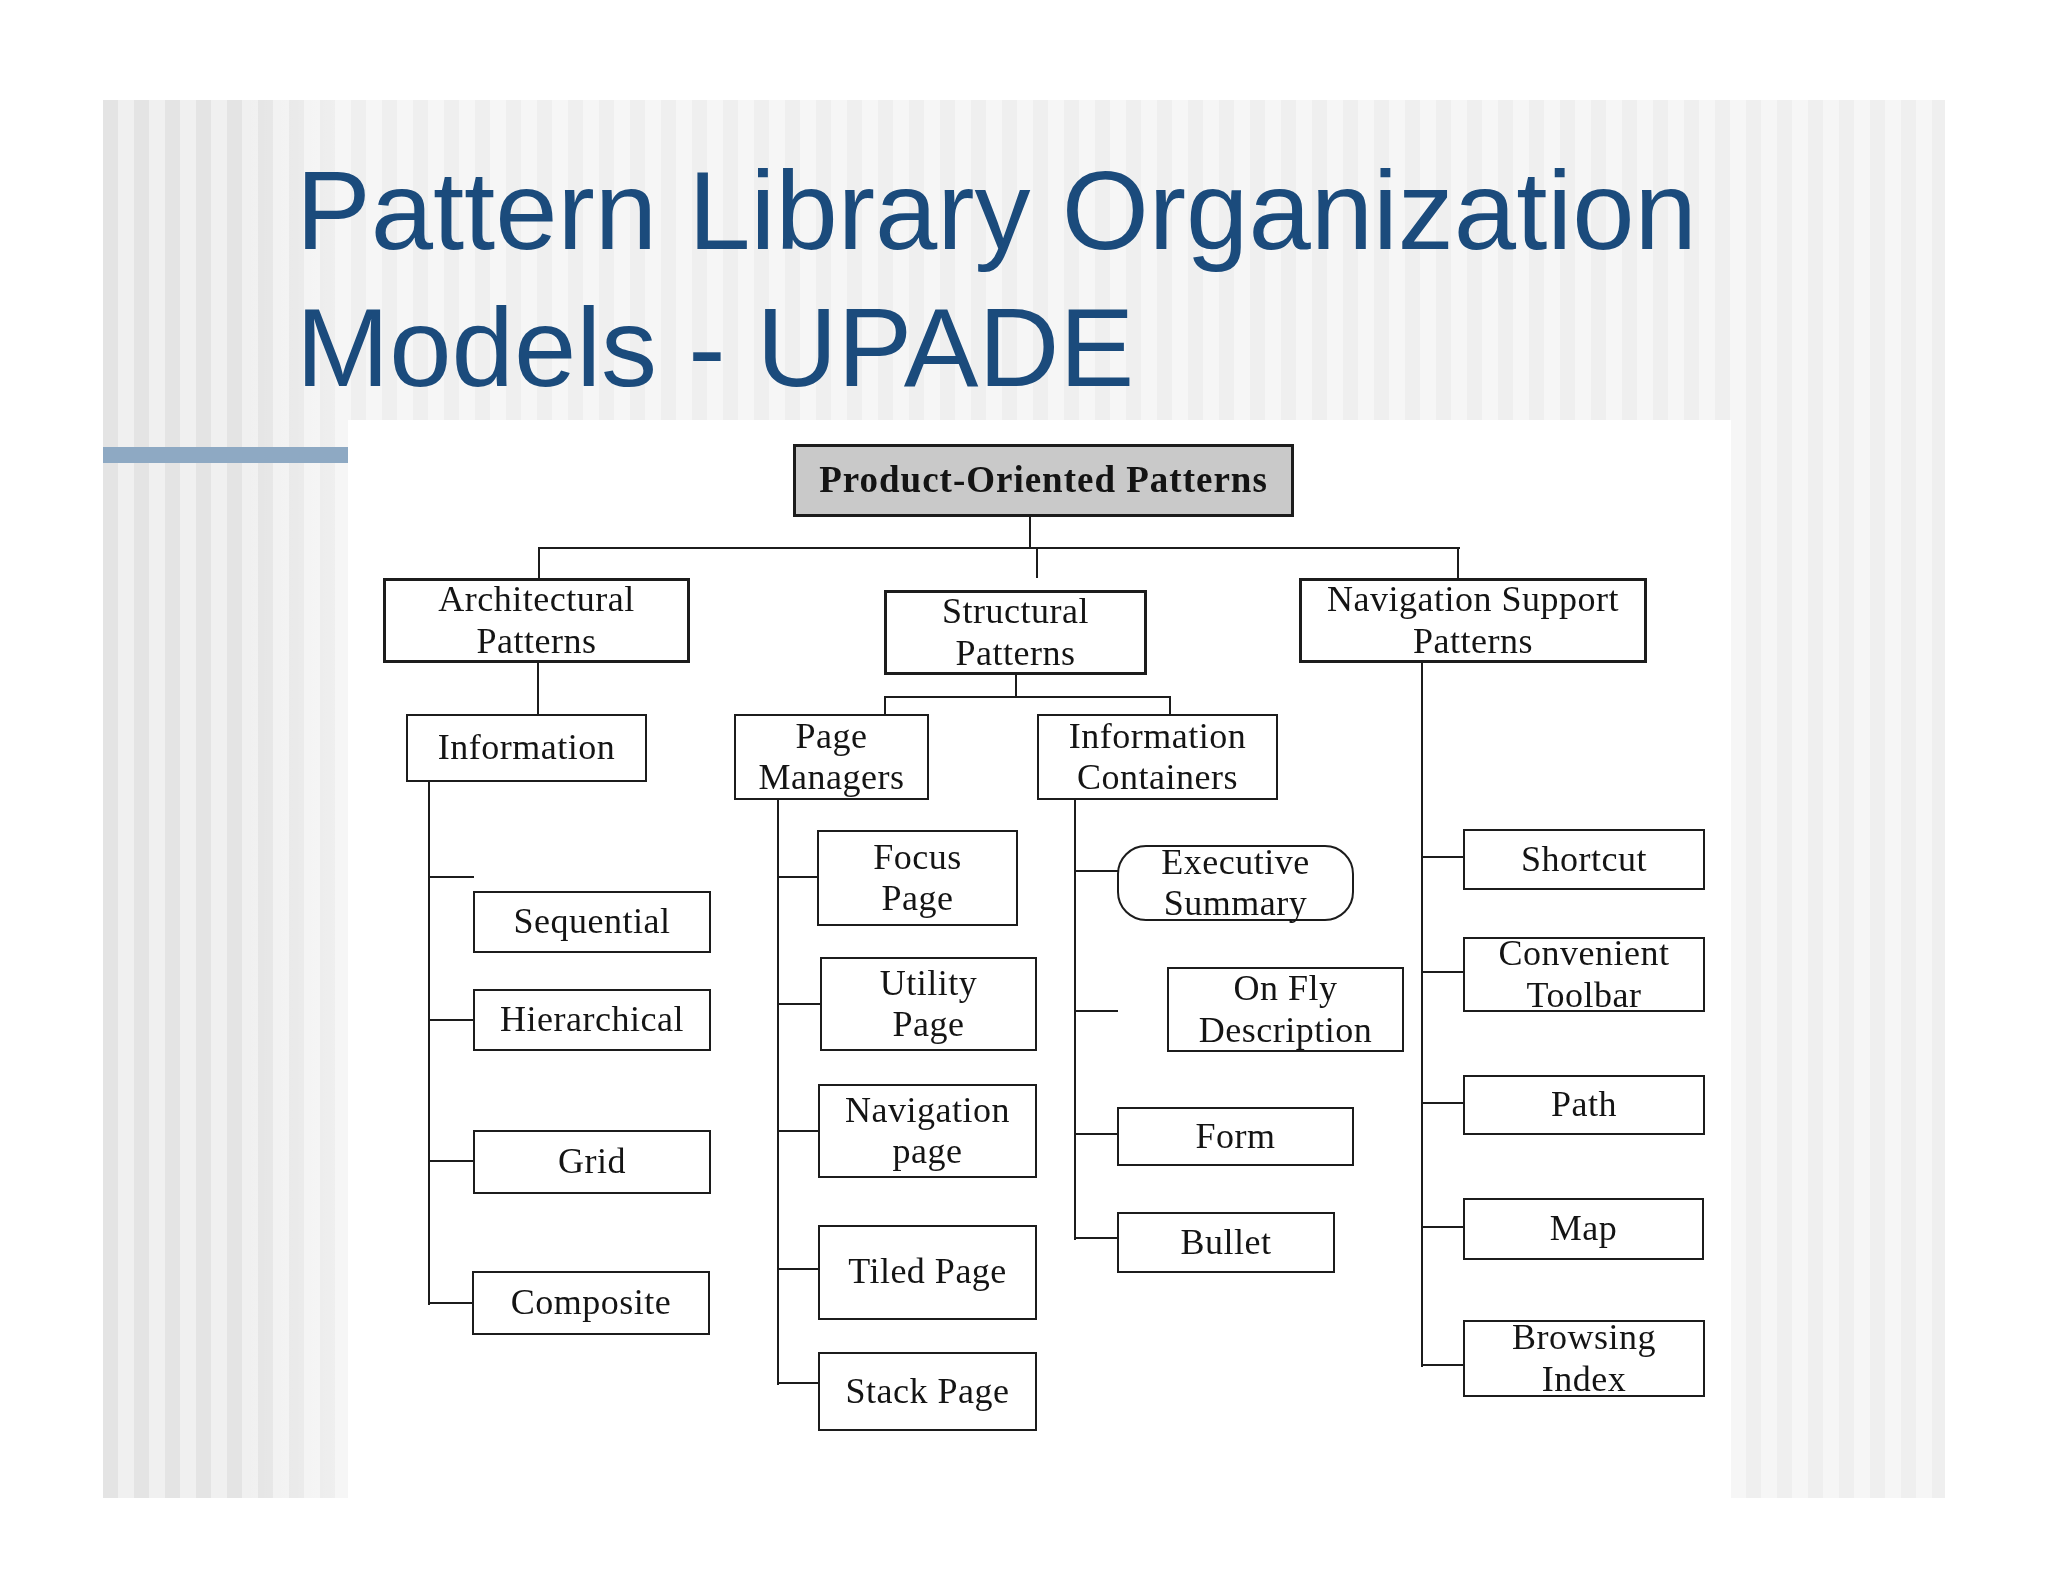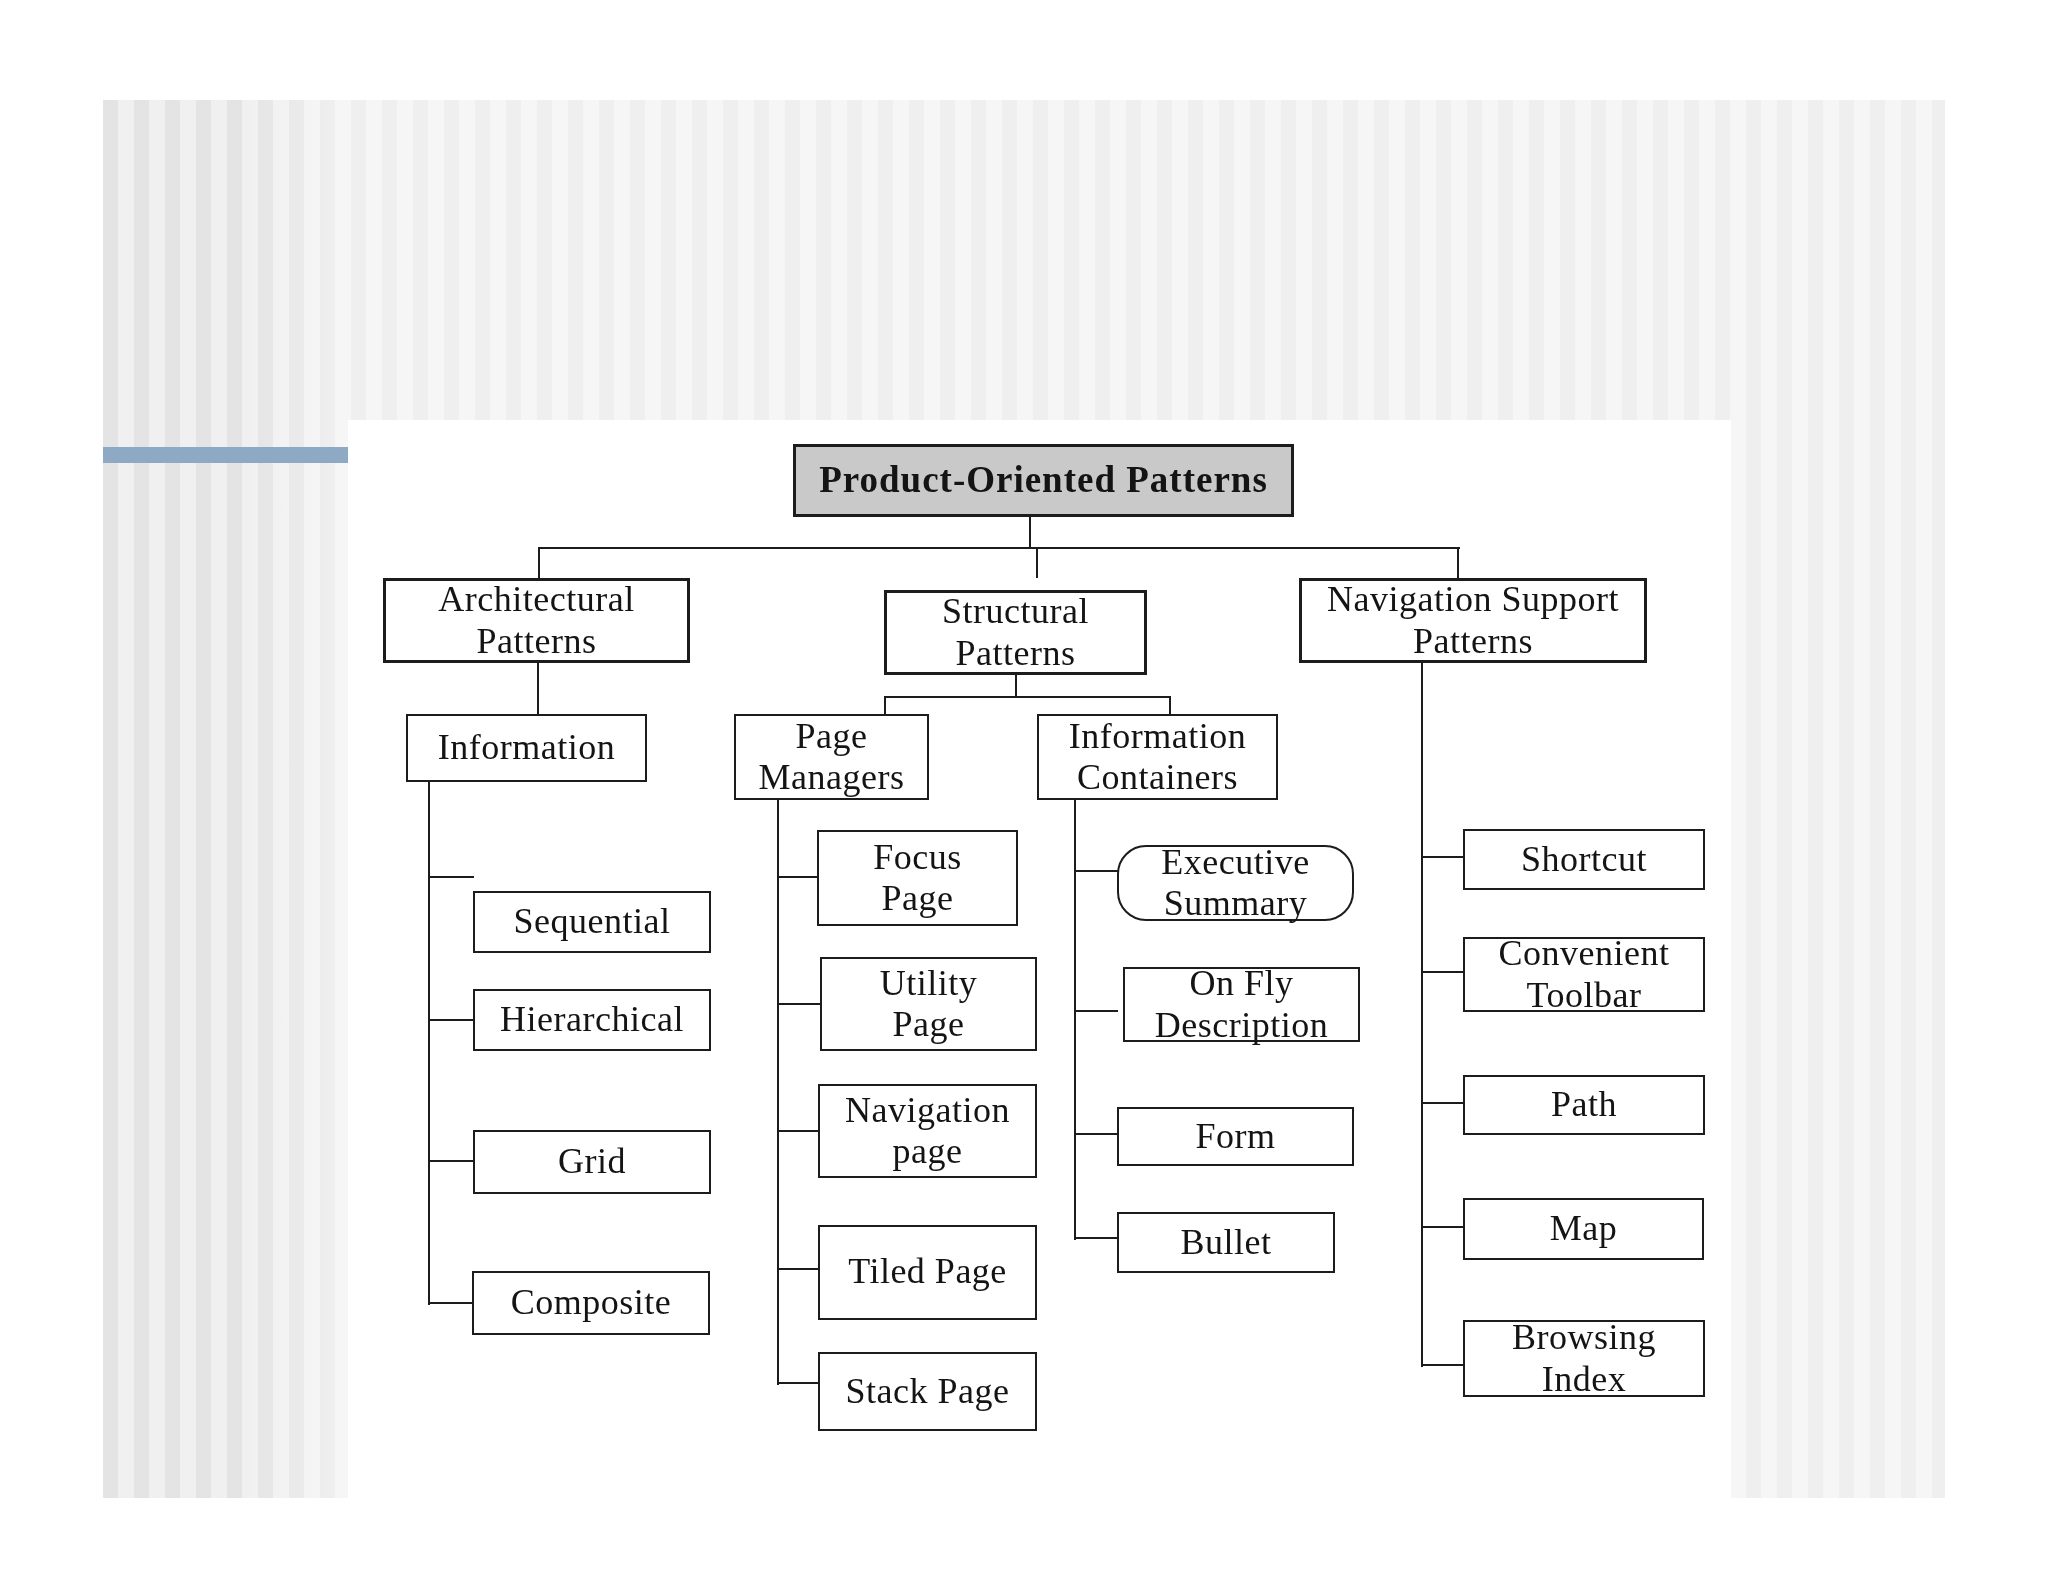--- a/index.html
+++ b/index.html
@@ -49,20 +49,21 @@
 
   .cline{position:absolute;background:#1c1c1c;}
 </style>
 </head>
 <body>
 
 <div class="page">
   <div class="slide-bg"></div>
   <div class="content-panel"></div>
   <div class="accent-bar" style="background: rgb(142, 169, 195);"></div>
+  <h1 class="title" style="color: rgb(27, 75, 124);"><span>Pattern Library Organization</span><br><span>Models - UPADE</span></h1>
   <div id="diagram">
       <div class="cline" style="left: 1029px; top: 517px; width: 2px; height: 32px;"></div>
       <div class="cline" style="left: 538px; top: 547px; width: 922px; height: 2px;"></div>
       <div class="cline" style="left: 538px; top: 547px; width: 2px; height: 31px;"></div>
       <div class="cline" style="left: 1036px; top: 547px; width: 2px; height: 31px;"></div>
       <div class="cline" style="left: 1457px; top: 547px; width: 2px; height: 31px;"></div>
       <div class="cline" style="left: 537px; top: 663px; width: 2px; height: 51px;"></div>
       <div class="cline" style="left: 1015px; top: 663px; width: 2px; height: 33px;"></div>
       <div class="cline" style="left: 884px; top: 696px; width: 287px; height: 2px;"></div>
       <div class="cline" style="left: 884px; top: 696px; width: 2px; height: 18px;"></div>
@@ -108,21 +109,21 @@
       <div class="node" style="left: 817px; top: 830px; width: 201px; height: 96px;">Focus
 Page</div>
       <div class="node" style="left: 820px; top: 957px; width: 217px; height: 94px;">Utility
 Page</div>
       <div class="node" style="left: 818px; top: 1084px; width: 219px; height: 94px;">Navigation
 page</div>
       <div class="node align-top" style="left: 818px; top: 1225px; width: 219px; height: 95px;">Tiled Page</div>
       <div class="node" style="left: 818px; top: 1352px; width: 219px; height: 79px;">Stack Page</div>
       <div class="node" style="left: 1117px; top: 845px; width: 237px; height: 76px; border-radius: 29px;">Executive
 Summary</div>
-      <div class="node" style="left: 1123px; top: 967px; width: 237px; height: 75px;">On Fly
+      <div class="node" style="left: 1167px; top: 967px; width: 237px; height: 85px;">On Fly
 Description</div>
       <div class="node" style="left: 1117px; top: 1107px; width: 237px; height: 59px;">Form</div>
       <div class="node" style="left: 1117px; top: 1212px; width: 218px; height: 61px;">Bullet</div>
       <div class="node" style="left: 1463px; top: 829px; width: 242px; height: 61px;">Shortcut</div>
       <div class="node" style="left: 1463px; top: 937px; width: 242px; height: 75px;">Convenient
 Toolbar</div>
       <div class="node" style="left: 1463px; top: 1075px; width: 242px; height: 60px;">Path</div>
       <div class="node" style="left: 1463px; top: 1198px; width: 241px; height: 62px;">Map</div>
       <div class="node" style="left: 1463px; top: 1320px; width: 242px; height: 77px;">Browsing
 Index</div>

